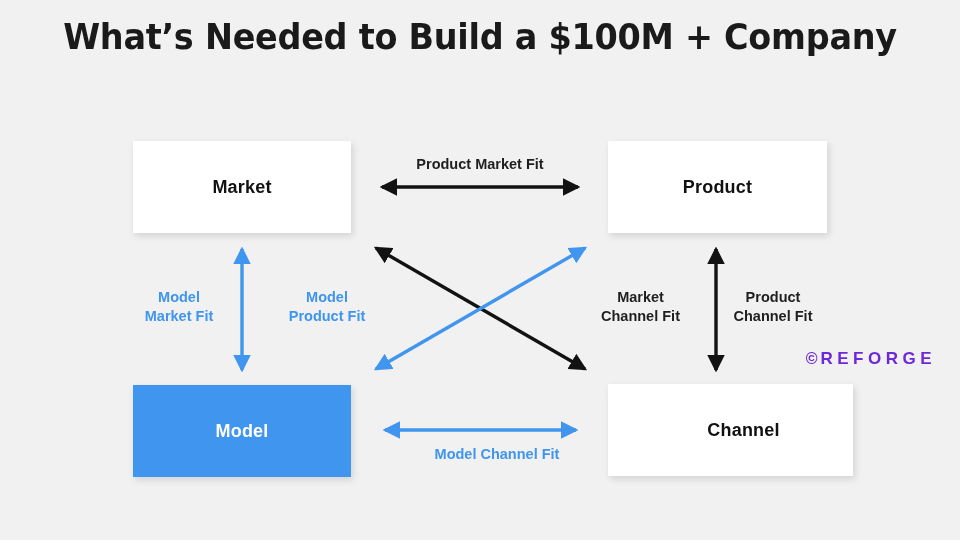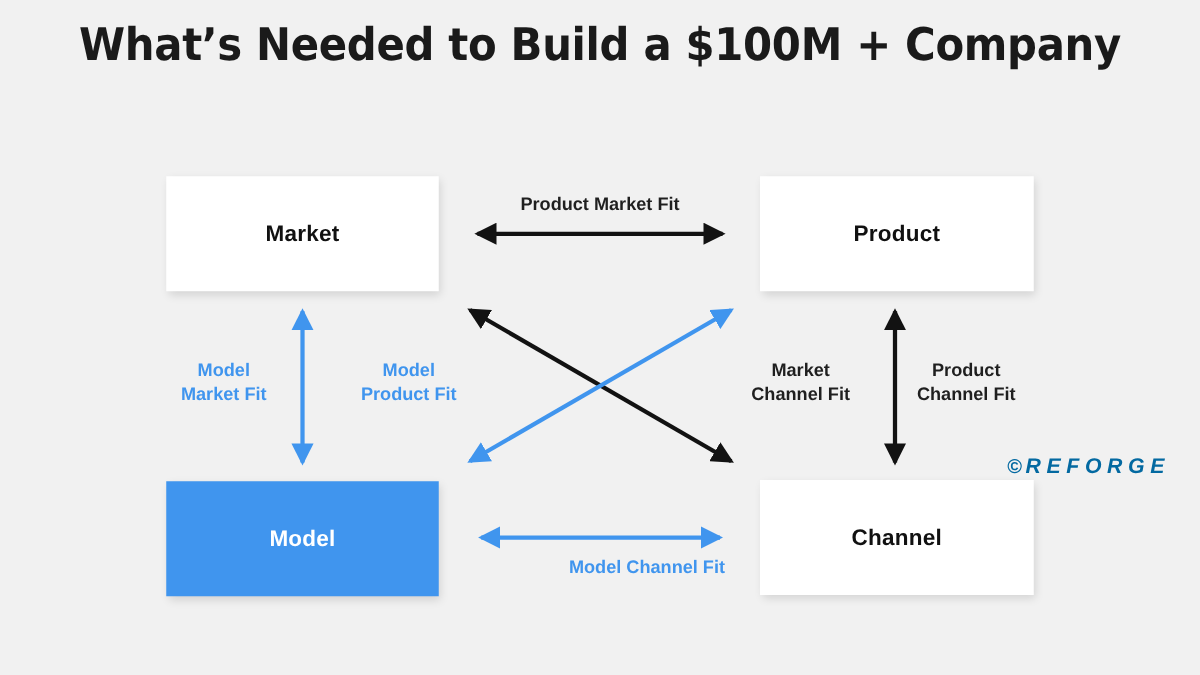--- a/index.html
+++ b/index.html
@@ -55,21 +55,21 @@
     color: #111111;
   }
   .node-box.blue {
     background: #4095ee;
     color: #ffffff;
   }
 
   #box-market  { left: 133px; top: 141px; width: 218px; height: 92px; }
   #box-product { left: 608px; top: 141px; width: 219px; height: 92px; }
   #box-model   { left: 133px; top: 385px; width: 218px; height: 92px; }
-  #box-channel { left: 608px; top: 384px; width: 219px; height: 92px; }
+  #box-channel { left: 608px; top: 384px; width: 219px; height: 92px; padding-left: 26px; }
 
   
   #arrows {
     position: absolute;
     left: 0; top: 0;
     width: 960px; height: 540px;
     pointer-events: none;
   }
 
   
@@ -86,35 +86,34 @@
   }
   .edge-label.blue {
     color: #4095ee;
     font-weight: bold;
     font-size: 14.5px;
   }
 
   #lbl-pmf  { left: 380px; top: 155px; width: 200px; }
   #lbl-mmf  { left: 119px; top: 288px; width: 120px; }
   #lbl-mpf  { left: 262px; top: 288px; width: 130px; }
-  #lbl-mcf  { left: 380px; top: 445px; width: 200px; text-align: right; }
+  #lbl-mcf  { left: 397px; top: 445px; width: 200px; }
   #lbl-mchf { left: 580px; top: 288px; width: 121px; }
   #lbl-pchf { left: 712px; top: 288px; width: 122px; }
 
   
   #logo {
     position: absolute;
     right: 24px;
-    bottom: 17px;
-    color: #0369a1;
+    bottom: 31px;
+    color: #6d28d9;
     font-size: 17px;
     font-weight: bold;
     letter-spacing: 4.5px;
     white-space: nowrap;
-    font-style: italic;
   }
   #logo .reg {
     font-size: 16px;
     letter-spacing: 3px;
   }
 </style>
 </head>
 <body>
 
 <div id="slide">

